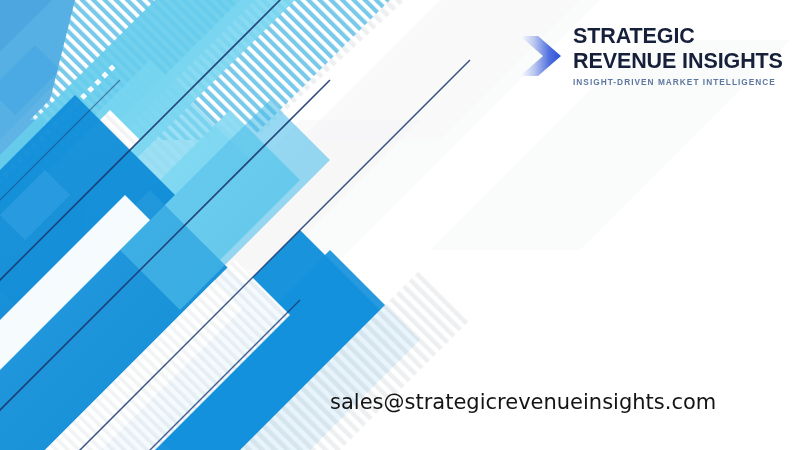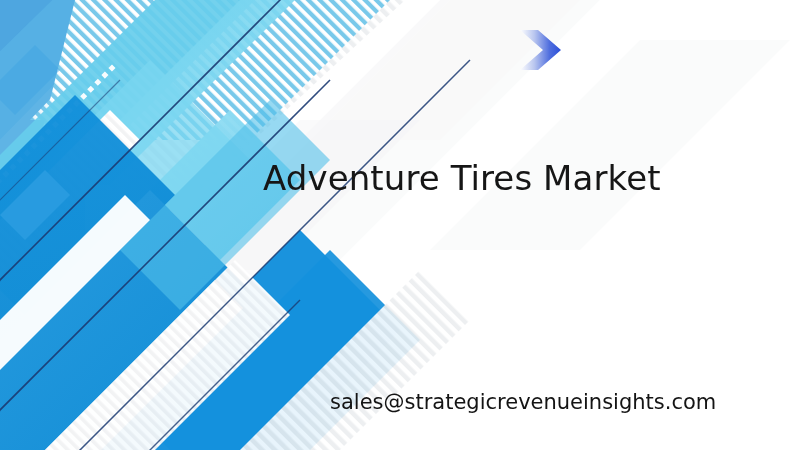--- a/index.html
+++ b/index.html
@@ -195,19 +195,23 @@
           <linearGradient id="chevGrad" x1="0" y1="0.5" x2="1" y2="0.5">
             <stop offset="0" stop-color="#ffffff"></stop>
             <stop offset="0.35" stop-color="#b9c6ef"></stop>
             <stop offset="0.72" stop-color="#4f6ede"></stop>
             <stop offset="1" stop-color="#2b4fd8"></stop>
           </linearGradient>
         </defs>
         <path d="M2,4 L20,4 L43,24 L20,44 L2,44 L25,24 Z" fill="url(#chevGrad)"></path>
       </svg>
     </div>
+    <div class="logo-text">
+      <span class="logo-line1">STRATEGIC</span>
+      <span class="logo-line2">REVENUE INSIGHTS</span>
+      <span class="logo-tagline">INSIGHT-DRIVEN MARKET INTELLIGENCE</span>
+    </div>
   </div>
 
-  <div class="title">Adventure Tires Market</div>
 
   <div class="email">sales@strategicrevenueinsights.com</div>
 
 </div>
 
 </body></html>

